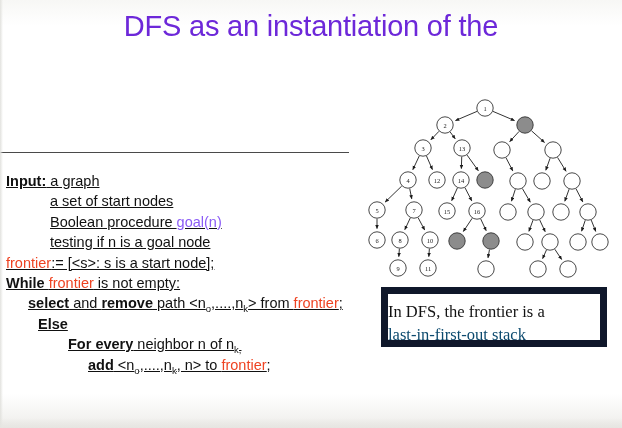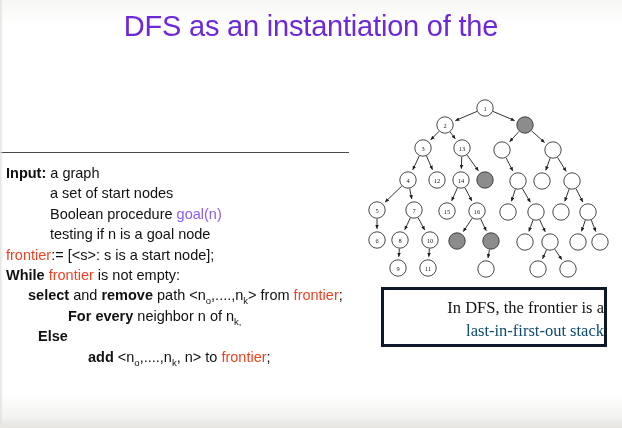--- a/index.html
+++ b/index.html
@@ -58,49 +58,50 @@
     position: absolute;
     left: 0px;
     top: 152px;
     width: 349px;
     height: 0;
     border-top: 1.5px solid #4a4a4a;
   }
   #code {
     position: absolute;
     left: 6px;
-    top: 163px;
+    top: 171px;
     width: 400px;
     font-size: 14.5px;
     line-height: 20.4px;
     color: #111111;
     white-space: nowrap;
+    text-decoration: underline;
   }
   #code .ln { display: block; height: 20.4px; }
   .b { font-weight: bold; }
   .red { color: #ee4322; }
   .blue { color: #8b5cf6; }
   sub { font-size: 9.5px; line-height: 0; }
   .i1 { padding-left: 44px; }
   .i2 { padding-left: 22px; }
   .i3 { padding-left: 32px; }
   .i4 { padding-left: 62px; }
   .i5 { padding-left: 82px; }
 
   
   #callout {
     position: absolute;
     left: 381px;
     top: 287px;
     width: 226px;
     height: 60px;
-    border: 3px solid #0f172a;
+    border: 7px solid #0f172a;
     background: #ffffff;
     font-family: "Liberation Serif", serif;
-    text-align: right;
+    text-align: left;
     box-sizing: border-box;
     padding-top: 6px;
   }
   #callout .cl {
     display: block;
     font-size: 16.5px;
     line-height: 23px;
     color: #121212;
   }
   #callout .cl.red { color: #0c4a6e; }
@@ -134,22 +135,22 @@
 <div id="rule"></div>
 
 <div id="code">
     <span class="ln "><span class="b">Input:</span><span> a graph</span></span>
     <span class="ln i1"><span>a set of start nodes</span></span>
     <span class="ln i1"><span>Boolean procedure </span><span class="blue">goal(n)</span></span>
     <span class="ln i1"><span>testing if n is a goal node</span></span>
     <span class="ln "><span class="red">frontier</span><span>:= [&lt;s&gt;: s is a start node];</span></span>
     <span class="ln "><span class="b">While </span><span class="red">frontier</span><span> is not empty:</span></span>
     <span class="ln i2"><span class="b">select</span><span> and </span><span class="b">remove</span><span> path &lt;n</span><sub>o</sub><span>,....,n</span><sub>k</sub><span>&gt; from </span><span class="red">frontier</span><span>;</span></span>
+    <span class="ln i3"><span class="b">Else</span></span>
     <span class="ln i4"><span class="b">For every</span><span> neighbor n of n</span><sub>k,</sub></span>
-    <span class="ln i3"><span class="b">Else</span></span>
     <span class="ln i5"><span class="b">add</span><span> &lt;n</span><sub>o</sub><span>,....,n</span><sub>k</sub><span>, n&gt; to </span><span class="red">frontier</span><span>;</span></span>
   </div>
 
 <div id="tree">
   <svg width="254" height="190" viewBox="0 0 254 190">
     <defs>
       <marker id="arrowhead" markerWidth="5" markerHeight="5" refX="4.2" refY="2" orient="auto">
         <path d="M0,0 L4.6,2 L0,4 z" fill="#1c1c1c"></path>
       </marker>
     </defs>

